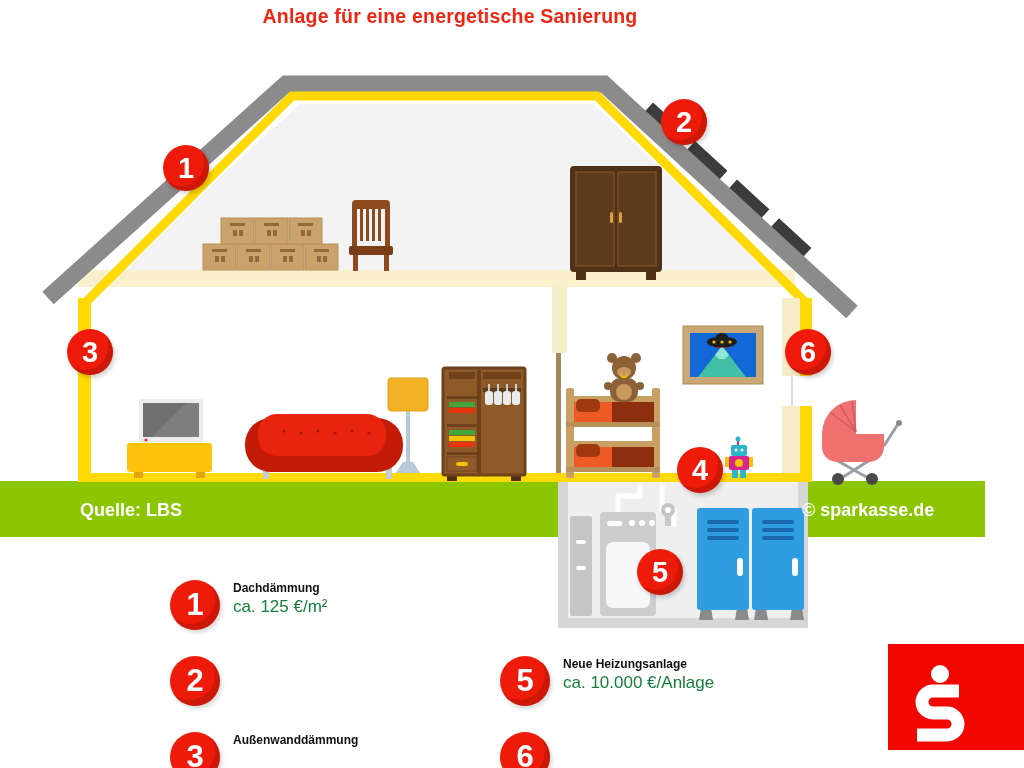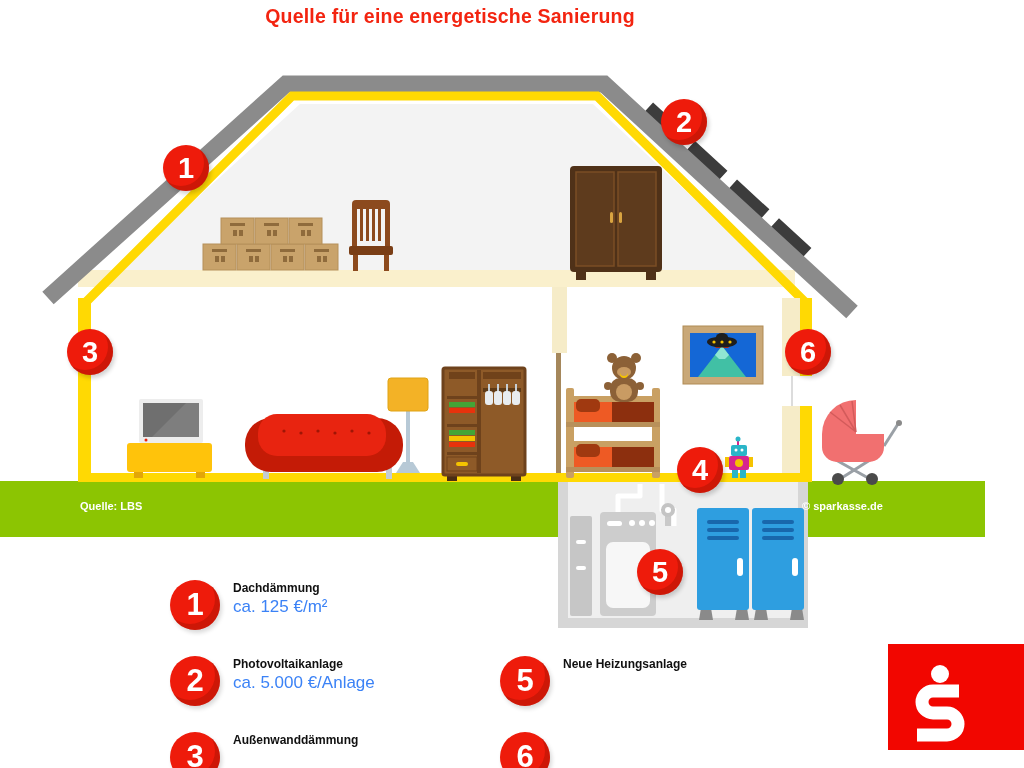--- a/index.html
+++ b/index.html
@@ -5,29 +5,29 @@
   html,body{margin:0;padding:0;background:#fff;}
   .canvas{position:relative;width:1024px;height:768px;background:#ffffff;overflow:hidden;
           font-family:"Liberation Sans", sans-serif;}
   .title{position:absolute;left:150px;top:5px;width:600px;text-align:center;
          font-size:19.5px;font-weight:bold;color:#f32410;letter-spacing:0.2px;}
   .scene{position:absolute;left:0;top:0;}
   .marker{position:absolute;width:46px;height:46px;border-radius:50%;background:#ee1b0b;
           color:#fff;display:flex;align-items:center;justify-content:center;
           font-size:29px;font-weight:bold;
           box-shadow:inset -5px -5px 0 rgba(155,18,2,.40), 2px 3px 4px rgba(0,0,0,.18);}
-  .band-label{position:absolute;color:#fff;font-weight:bold;font-size:11px;}
+  .band-label{position:absolute;color:#fff;font-weight:bold;font-size:18px;}
   .legend-item{position:absolute;display:flex;align-items:flex-start;}
   .legend-circle{flex:0 0 50px;width:50px;height:50px;border-radius:50%;background:#ee1b0b;
           color:#fff;display:flex;align-items:center;justify-content:center;
           font-size:31px;font-weight:bold;
           box-shadow:inset -5px -6px 0 rgba(155,18,2,.40), 2px 3px 4px rgba(0,0,0,.15);}
   .legend-text{margin-left:13px;padding-top:1px;}
   .legend-title{font-size:12px;font-weight:bold;color:#101010;line-height:1.25;}
-  .legend-cost{font-size:17px;color:#3b82f6;line-height:1.35;}
+  .legend-cost{font-size:17px;color:#15803d;line-height:1.35;}
   .logo{position:absolute;left:888px;top:644px;width:136px;height:106px;background:#f20600;}
 </style>
 </head>
 <body>
 
 <div class="canvas">
 
   <svg class="scene" width="1024" height="768" viewBox="0 0 1024 768">
 
     <rect x="0" y="481" width="985" height="56" fill="#8cc502"></rect>
@@ -276,57 +276,54 @@
       <path d="M 884 446 L 898 424" stroke="#9aa0a6" stroke-width="3" fill="none"></path>
       <circle cx="899" cy="423" r="3" fill="#8a8a8a"></circle>
       <circle cx="838" cy="479" r="6" fill="#4a4a4a"></circle>
       <circle cx="872" cy="479" r="6" fill="#4a4a4a"></circle>
       <path d="M 856 434 L 822 434 A 34 34 0 0 1 856 400 Z" fill="#f17070"></path>
       <path d="M 856 432 L 830 412 M 856 432 L 840 405 M 856 432 L 852 401" stroke="#d35b5b" stroke-width="1.5" fill="none"></path>
       <path d="M 822 434 h 62 v 13 a 15 15 0 0 1 -15 15 h -32 a 15 15 0 0 1 -15 -15 z" fill="#f17070"></path>
     </g>
   </svg>
 
-  <div class="title">Quelle für eine energetische Sanierung</div>
+  <div class="title">Anlage für eine energetische Sanierung</div>
 
   <div class="marker" style="left:163px;top:145px">1</div>
   <div class="marker" style="left:661px;top:99px">2</div>
   <div class="marker" style="left:67px;top:329px">3</div>
   <div class="marker" style="left:677px;top:447px">4</div>
   <div class="marker" style="left:637px;top:549px">5</div>
   <div class="marker" style="left:785px;top:329px">6</div>
 
   <div class="band-label" style="left:80px;top:500px">Quelle: LBS</div>
   <div class="band-label" style="left:802px;top:500px">© sparkasse.de</div>
 
   <div class="legend-item" style="left:170px;top:580px">
     <div class="legend-circle">1</div>
     <div class="legend-text">
       <div class="legend-title">Dachdämmung</div>
       <div class="legend-cost">ca. 125 €/m²</div>
     </div>
   </div>
   <div class="legend-item" style="left:170px;top:656px">
     <div class="legend-circle">2</div>
-    <div class="legend-text">
-      <div class="legend-title">Photovoltaikanlage</div>
-      <div class="legend-cost">ca. 5.000 €/Anlage</div>
-    </div>
   </div>
   <div class="legend-item" style="left:170px;top:732px">
     <div class="legend-circle">3</div>
     <div class="legend-text">
       <div class="legend-title">Außenwanddämmung</div>
       <div class="legend-cost"></div>
     </div>
   </div>
   <div class="legend-item" style="left:500px;top:656px">
     <div class="legend-circle">5</div>
     <div class="legend-text">
       <div class="legend-title">Neue Heizungsanlage</div>
+      <div class="legend-cost">ca. 10.000 €/Anlage</div>
     </div>
   </div>
   <div class="legend-item" style="left:500px;top:732px">
     <div class="legend-circle">6</div>
   </div>
 
   <div class="logo">
     <svg width="136" height="106" viewBox="888 644 136 106">
       <circle cx="940" cy="674" r="9" fill="#ffffff"></circle>
       <path d="M 959 691 h -26 a 11 11 0 0 0 0 22 h 14 a 11 11 0 0 1 0 22 h -30" stroke="#ffffff" stroke-width="13" fill="none" stroke-linecap="butt"></path>

